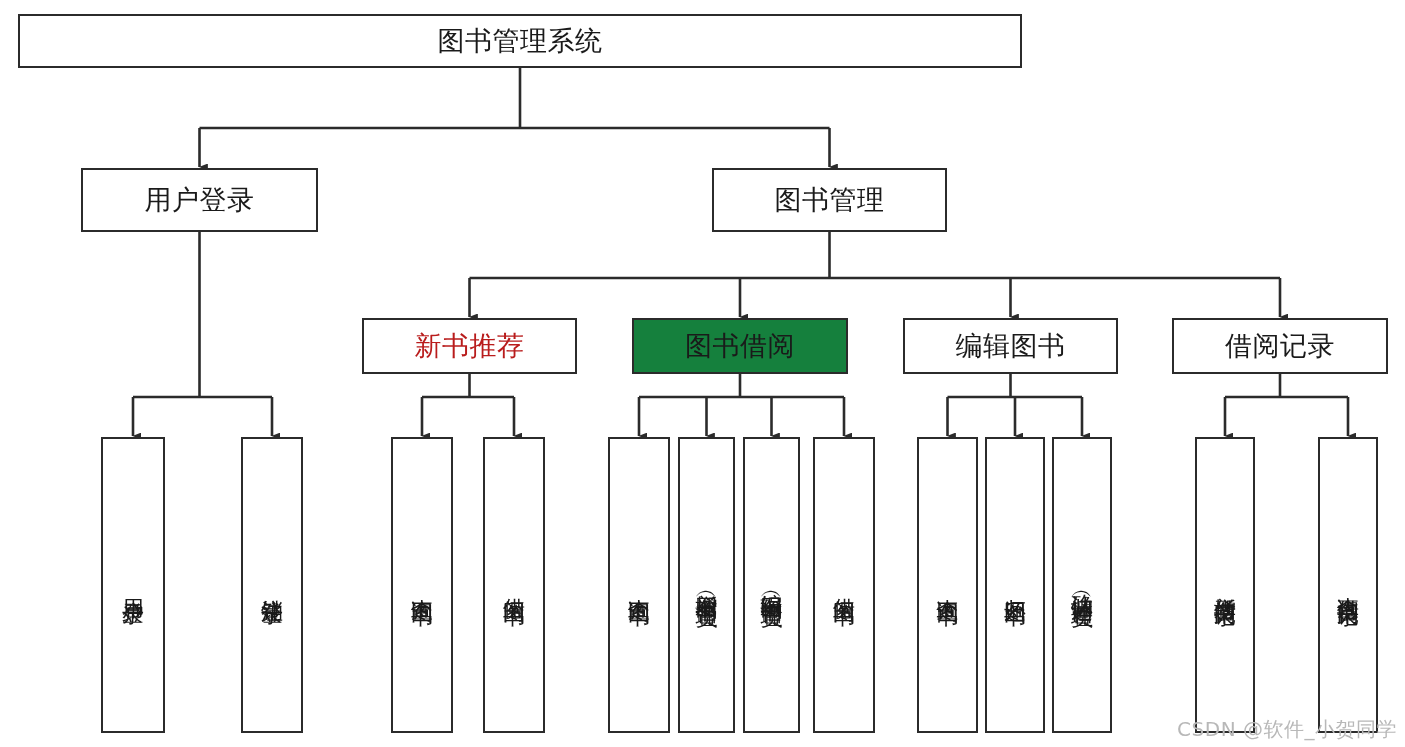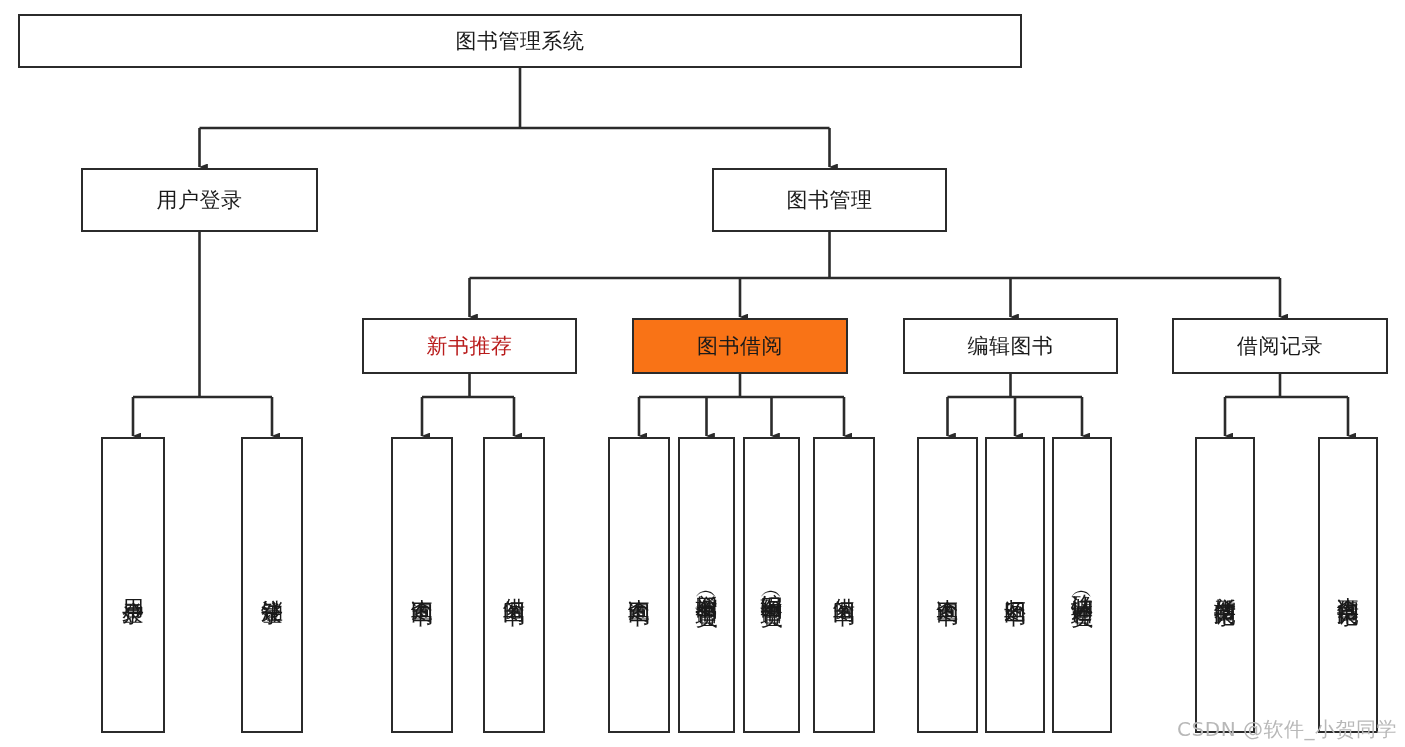--- a/index.html
+++ b/index.html
@@ -31,21 +31,21 @@
     background: #ffffff;
     border: 2px solid #2b2b2b;
     display: flex;
     align-items: center;
     justify-content: center;
     color: #1a1a1a;
     line-height: 1.18;
     text-align: center;
   }
   .node.horiz {
-    font-size: 21px;
+    font-size: 27px;
     letter-spacing: 0.5px;
   }
   .node.vert {
     writing-mode: vertical-rl;
     text-orientation: upright;
     font-size: 22px;
     letter-spacing: 2px;
     padding: 4px 0;
   }
   .node.vert .node-label {
@@ -121,21 +121,21 @@
       </div>
       <div class="node horiz" style="left: 81px; top: 168px; width: 237px; height: 64px; border-color: rgb(43, 43, 43); background: rgb(255, 255, 255); color: rgb(26, 26, 26);">
         <span class="node-label">用户登录</span>
       </div>
       <div class="node horiz" style="left: 712px; top: 168px; width: 235px; height: 64px; border-color: rgb(43, 43, 43); background: rgb(255, 255, 255); color: rgb(26, 26, 26); text-align: right;">
         <span class="node-label">图书管理</span>
       </div>
       <div class="node horiz" style="left: 362px; top: 318px; width: 215px; height: 56px; border-color: rgb(43, 43, 43); background: rgb(255, 255, 255); color: #b91c1c;">
         <span class="node-label">新书推荐</span>
       </div>
-      <div class="node horiz" style="left: 632px; top: 318px; width: 216px; height: 56px; border-color: rgb(43, 43, 43); background: #f97316; color: rgb(26, 26, 26);">
+      <div class="node horiz" style="left: 632px; top: 318px; width: 216px; height: 56px; border-color: rgb(43, 43, 43); background: #15803d; color: rgb(26, 26, 26);">
         <span class="node-label">图书借阅</span>
       </div>
       <div class="node horiz" style="left: 903px; top: 318px; width: 215px; height: 56px; border-color: rgb(43, 43, 43); background: rgb(255, 255, 255); color: rgb(26, 26, 26);">
         <span class="node-label">编辑图书</span>
       </div>
       <div class="node horiz" style="left: 1172px; top: 318px; width: 216px; height: 56px; border-color: rgb(43, 43, 43); background: rgb(255, 255, 255); color: rgb(26, 26, 26);">
         <span class="node-label">借阅记录</span>
       </div>
       <div class="node vert" style="left: 101px; top: 437px; width: 64px; height: 296px; border-color: rgb(43, 43, 43); background: rgb(255, 255, 255); color: rgb(26, 26, 26);">
         <span class="node-label">用户登录</span>

